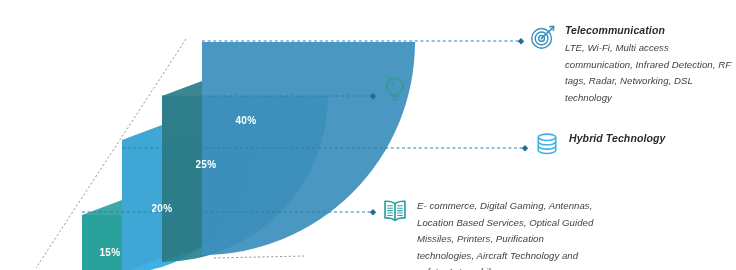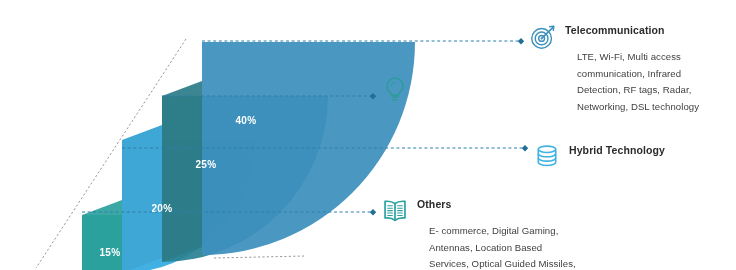--- a/index.html
+++ b/index.html
@@ -4,29 +4,29 @@
 <style>
   html,body{margin:0;padding:0;}
   body{
     width:736px;height:270px;overflow:hidden;background:#ffffff;
     font-family:"Liberation Sans","DejaVu Sans",sans-serif;
     position:relative;
   }
   #stage{position:absolute;left:0;top:0;width:736px;height:270px;}
   svg#fan{position:absolute;left:0;top:0;width:736px;height:270px;}
 
-  .callout{position:absolute;display:flex;align-items:flex-start;gap:7px;}
+  .callout{position:absolute;display:flex;align-items:flex-start;gap:7px;font-style:italic;}
   .cicon{width:30px;height:30px;flex:0 0 30px;display:block;margin-top:-2px;}
   .ctext{display:block;}
   .ctitle{
     font-size:10.5px;font-weight:bold;color:#2b2b2b;
     letter-spacing:0.1px;line-height:13px;margin:0 0 3px 0;white-space:nowrap;
   }
   .cdesc{
-    font-size:9.6px;color:#3f3f3f;line-height:16.5px;margin:12px;
+    font-size:9.6px;color:#3f3f3f;line-height:16.5px;margin:0;
     letter-spacing:0.05px;
   }
   .pctlabel{
     fill:#ffffff;font-family:"Liberation Sans","DejaVu Sans",sans-serif;
     font-size:10px;font-weight:bold;letter-spacing:0.4px;
   }
 </style>
 </head>
 <body>
 
@@ -103,21 +103,21 @@
     <svg class="cicon" viewBox="0 0 32 32">
       <path d="M16 4.5 a8.4 8.4 0 0 0 -5.4 14.9 c1.2 1 1.7 1.9 1.8 3.1 h7.2 c0.1 -1.2 0.6 -2.1 1.8 -3.1 A8.4 8.4 0 0 0 16 4.5 Z" fill="none" stroke="#2f9b9b" stroke-width="1.7"></path>
       <path d="M12.6 24.6 h6.8" stroke="#2f9b9b" stroke-width="1.7" stroke-linecap="round"></path>
       <path d="M13.9 27.4 h4.2" stroke="#2f9b9b" stroke-width="1.7" stroke-linecap="round"></path>
       <path d="M12.3 12.3 a4 4 0 0 1 3.3 -3.6" fill="none" stroke="#2f9b9b" stroke-width="1.4" stroke-linecap="round"></path>
     </svg>
     <div class="ctext">
     </div>
   </div>
 
-  <div class="callout" style="left:532px;top:144px;width:202px;">
+  <div class="callout" style="left:532px;top:132px;width:202px;">
     <svg class="cicon" viewBox="0 0 32 32">
       <ellipse cx="16" cy="7.8" rx="9.3" ry="3.4" fill="none" stroke="#41b1e3" stroke-width="1.7"></ellipse>
       <path d="M6.7 7.8 v4.6 a9.3 3.4 0 0 0 18.6 0 v-4.6" fill="none" stroke="#41b1e3" stroke-width="1.7"></path>
       <path d="M6.7 12.4 v4.6 a9.3 3.4 0 0 0 18.6 0 v-4.6" fill="none" stroke="#41b1e3" stroke-width="1.7"></path>
       <path d="M6.7 17.0 v4.6 a9.3 3.4 0 0 0 18.6 0 v-4.6" fill="none" stroke="#41b1e3" stroke-width="1.7"></path>
     </svg>
     <div class="ctext">
       <p class="ctitle">Hybrid Technology</p>
     </div>
   </div>
@@ -133,18 +133,17 @@
           <path d="M8.2 18.2 h5"></path>
           <path d="M8.2 20.8 h5"></path>
         <path d="M18.8 10.4 h5"></path>
           <path d="M18.8 13.0 h5"></path>
           <path d="M18.8 15.6 h5"></path>
           <path d="M18.8 18.2 h5"></path>
           <path d="M18.8 20.8 h5"></path>
       </g>
     </svg>
     <div class="ctext">
-      <p class="ctitle">Others</p>
       <p class="cdesc">E- commerce, Digital Gaming, Antennas, Location Based Services, Optical Guided Missiles, Printers, Purification technologies, Aircraft Technology and safety, Automobile</p>
     </div>
   </div>
 
 </div>
 
 </body></html>

